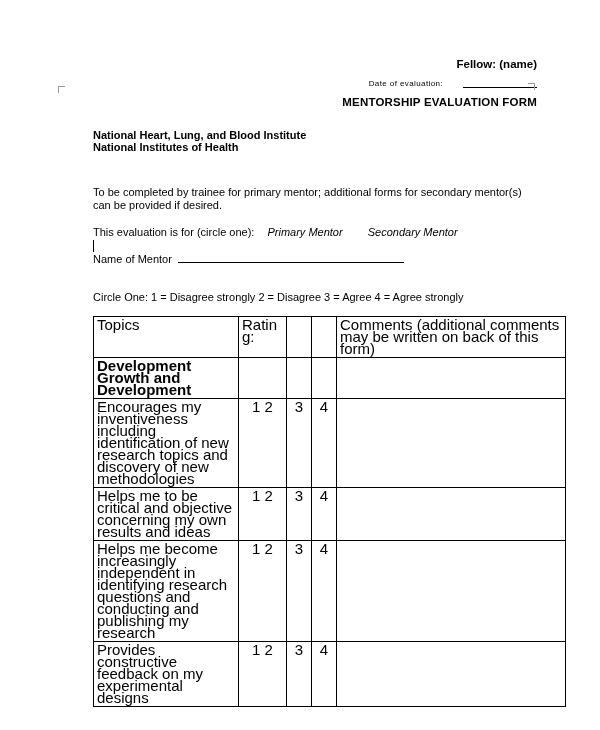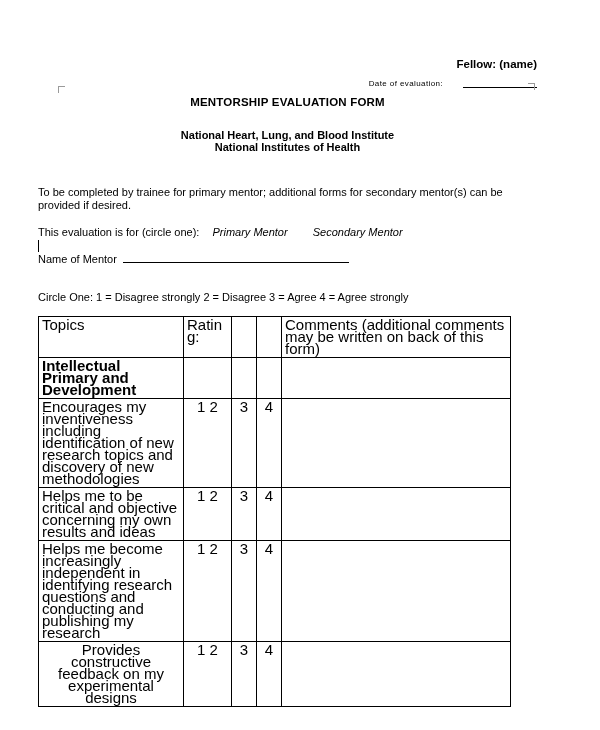--- a/index.html
+++ b/index.html
@@ -3,35 +3,35 @@
 <meta charset="utf-8">
 <style>
   * { margin:0; padding:0; box-sizing:border-box; }
   html,body { background:#ffffff; }
   body {
     width:600px; height:730px;
     font-family:"Liberation Sans", sans-serif;
     color:#000; font-size:11px;
     position:relative; overflow:hidden;
   }
-  .page { position:relative; width:600px; height:730px; padding:58px 63px 0 38px; }
+  .page { position:relative; width:600px; height:730px; padding:58px 63px 0 93px; }
 
   .fellow { text-align:right; font-weight:bold; font-size:11.5px; }
 
   .date-row { display:flex; justify-content:flex-end; align-items:flex-end; margin-top:9px;gap:16px; }
   .date-label { font-size:8px; letter-spacing:0.4px; }
   .date-line { display:inline-block; width:74px; border-bottom:1px solid #000; height:9px; margin-left:4px; }
 
   .boundary-mark { position:absolute; width:7px; height:7px; }
   .bm-left  { left:58px; top:86px; border-left:1px solid #9a9a9a; border-top:1px solid #9a9a9a; }
   .bm-right { left:528px; top:83px; border-right:1px solid #9a9a9a; border-top:1px solid #9a9a9a; }
 
-  .title { text-align:center; font-weight:bold; font-size:11.5px; margin-top:8px; letter-spacing:0.2px; }
+  .title { text-align:right; font-weight:bold; font-size:11.5px; margin-top:8px; letter-spacing:0.2px; }
 
-  .org { text-align:center; font-weight:bold; font-size:11px; line-height:12px; margin-top:21px; }
+  .org { text-align:left; font-weight:bold; font-size:11px; line-height:12px; margin-top:21px; }
 
   .intro { margin-top:33px; font-size:11px; line-height:13px; }
 
   .eval-for { margin-top:14px; font-size:11px; }
   .opt { font-style:italic; }
   .opt-primary { margin-left:10px; }
   .opt-secondary { margin-left:22px; }
 
   .caret { width:1px; height:12px; background:#000; margin-top:2px; }
 
@@ -42,21 +42,21 @@
 
   table.eval { border-collapse:collapse; margin-top:13px; width:472px; table-layout:fixed; font-size:15px; line-height:12px; }
   table.eval td { border:1px solid #000; padding:2px 3px; vertical-align:top; word-wrap:break-word; }
   td.rate { text-align:center; vertical-align:middle; }
   tr.head td { vertical-align:top; }
   tr.section td { font-weight:bold; }
   tr.r1 td { height:86px; }
   tr.r2 td { height:56px; }
   tr.r3 td { height:52px; }
   tr.r4 td { height:80px; }
-  tr.r5 td { height:46px;text-align:center; }
+  tr.r5 td { height:46px; }
 </style>
 </head>
 <body>
 
 <div class="page">
 
   <div class="boundary-mark bm-left"></div>
   <div class="boundary-mark bm-right"></div>
 
   <div class="fellow">Fellow: (name)</div>
@@ -101,21 +101,21 @@
     <tbody>
       <tr class="head">
         <td>Topics</td>
         <td>Rating:</td>
         <td></td>
         <td></td>
         <td>Comments (additional comments may be written on back of this form)</td>
       </tr>
 
       <tr class="section">
-        <td>Intellectual Primary and Development</td>
+        <td>Development Growth and Development</td>
         <td></td>
         <td></td>
         <td></td>
         <td></td>
       </tr>
 
       <tr class="r1">
         <td class="topic">Encourages my inventiveness including identification of new research topics and discovery of new methodologies</td>
         <td class="rate">1 2</td>
         <td class="rate">3</td>

